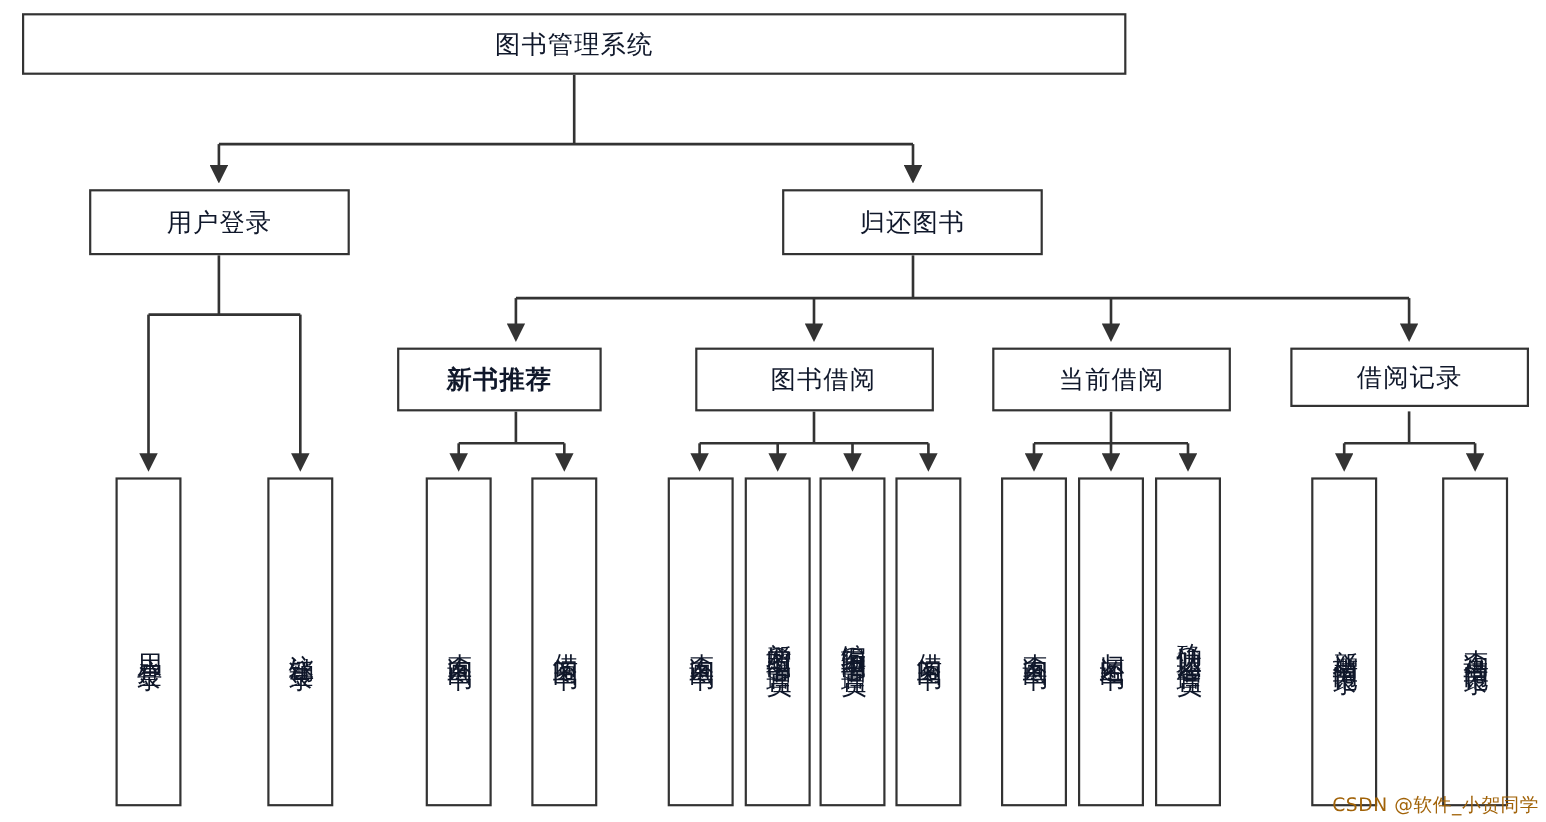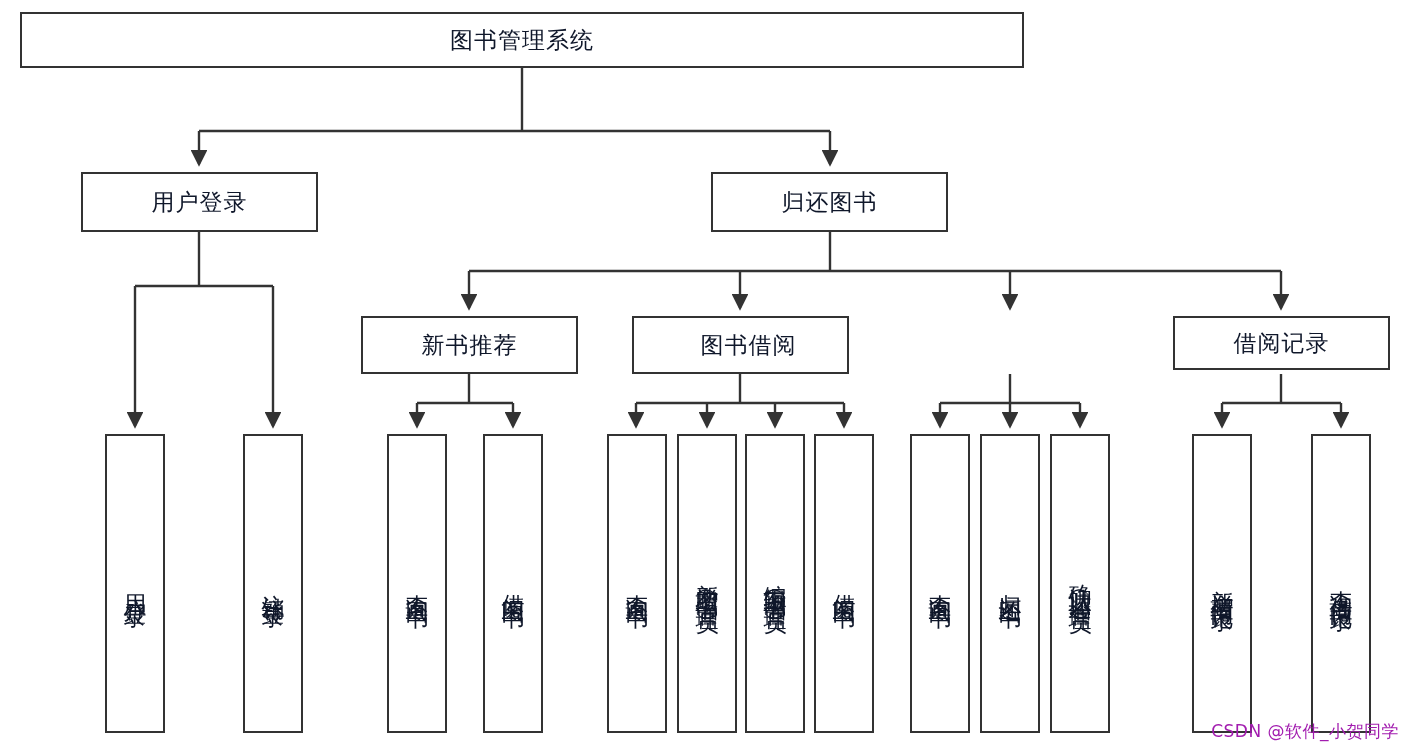--- a/index.html
+++ b/index.html
@@ -51,21 +51,21 @@
     writing-mode: vertical-rl;
     text-orientation: upright;
     display: block;
     white-space: nowrap;
   }
   .watermark {
     position: absolute;
     right: 6px;
     bottom: 4px;
     font-size: 17px;
-    color: #a21caf;
+    color: #a16207;
     white-space: nowrap;
     letter-spacing: 0.5px;
   }
 </style>
 </head>
 <body>
 
 <div id="diagram-root">
 
   <svg id="edges-layer" viewBox="0 0 1405 747" width="1405" height="747" xmlns="http://www.w3.org/2000/svg">
@@ -122,25 +122,28 @@
     <span>图书管理系统</span>
   </div>
 
   <div class="node horiz" style="left:81px; top:172px; width:237px; height:60px;">
     <span>用户登录</span>
   </div>
   <div class="node horiz" style="left:711px; top:172px; width:237px; height:60px;">
     <span>归还图书</span>
   </div>
 
-  <div class="node horiz" style="left:361px; top:316px; width:217px; height:58px;">
+  <div class="node horiz" style="left:361px; top:316px; width:186px; height:58px;font-weight:bold;">
     <span>新书推荐</span>
   </div>
   <div class="node horiz" style="left:632px; top:316px; width:217px; height:58px;padding-left:16px;">
     <span>图书借阅</span>
+  </div>
+  <div class="node horiz" style="left:902px; top:316px; width:217px; height:58px;">
+    <span>当前借阅</span>
   </div>
   <div class="node horiz" style="left:1173px; top:316px; width:217px; height:54px;">
     <span>借阅记录</span>
   </div>
 
   <div class="node vert" style="left:105px; top:434px; width:60px; height:299px;">
     <span class="vlabel">用户登录</span>
   </div>
   <div class="node vert" style="left:243px; top:434px; width:60px; height:299px;">
     <span class="vlabel">注销登录</span>

